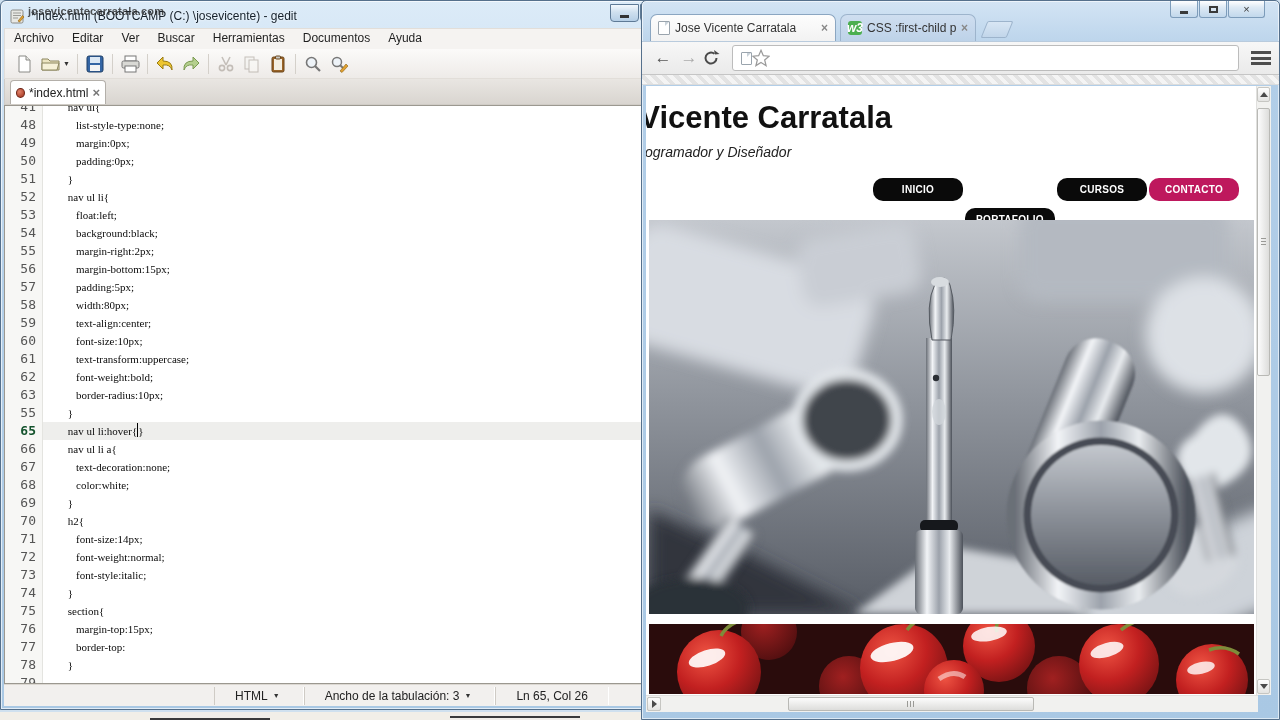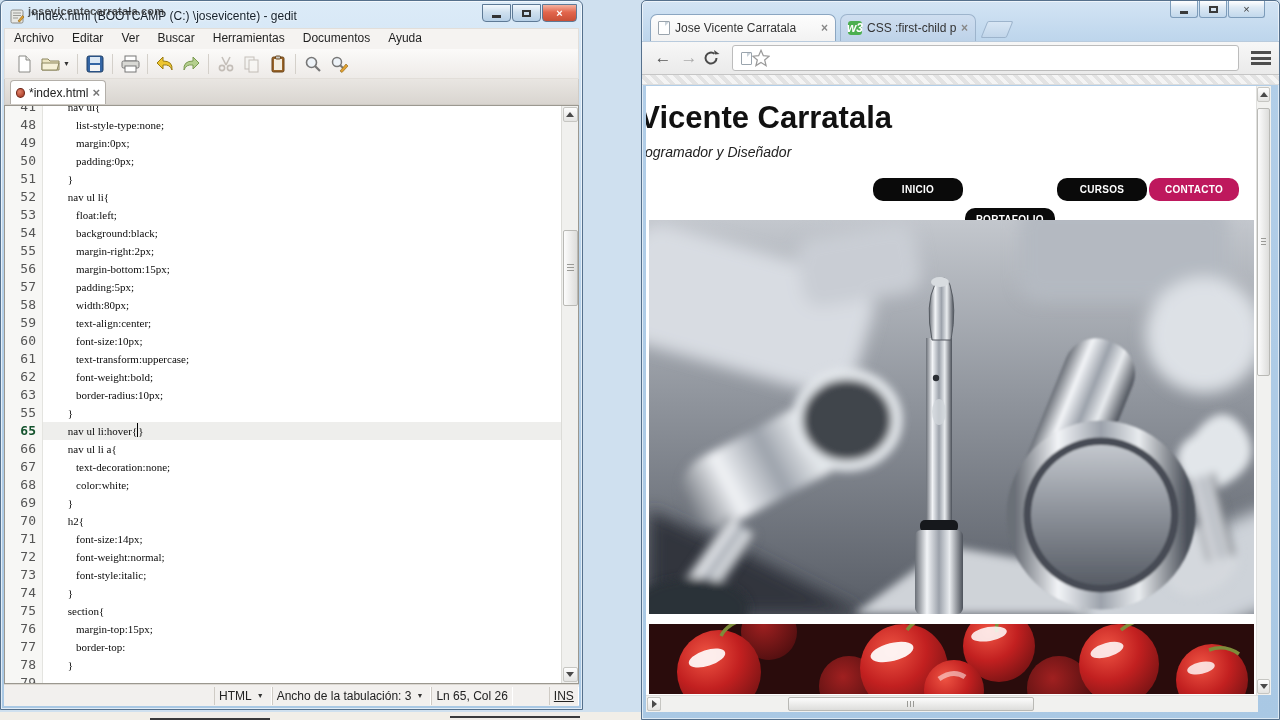--- a/index.html
+++ b/index.html
@@ -48,21 +48,21 @@
   .sbtn { position:absolute; left:1px; width:15px; height:15px; background:linear-gradient(#fdfdfd,#e4e4e2); border:1px solid #c6c6c2; border-radius:2px; display:flex; align-items:center; justify-content:center; }
   .tri-up { width:0; height:0; border-left:4px solid transparent; border-right:4px solid transparent; border-bottom:5px solid #4a4a4a; }
   .tri-dn { width:0; height:0; border-left:4px solid transparent; border-right:4px solid transparent; border-top:5px solid #4a4a4a; }
   .tri-lf { width:0; height:0; border-top:4px solid transparent; border-bottom:4px solid transparent; border-right:5px solid #4a4a4a; }
   .tri-rt { width:0; height:0; border-top:4px solid transparent; border-bottom:4px solid transparent; border-left:5px solid #4a4a4a; }
   .thumb { position:absolute; left:1px; width:15px; background:linear-gradient(90deg,#fcfcfc,#dddddb); border:1px solid #b9b9b5; border-radius:2px; }
   .grips { position:absolute; left:3px; right:3px; top:50%; height:8px; margin-top:-4px;
     background:repeating-linear-gradient(#9a9a96 0 1px, transparent 1px 3px); }
 
   .g-statusbar { height:22px; background:#f2f0ee; border-top:1px solid #dcd8d2; display:flex; align-items:center; font-size:12px; color:#222; position:relative; }
-  .seg { height:18px; display:flex; align-items:center; padding:0 4px; border-left:1px solid #cfcbc5; border-right:1px solid #fff; white-space:nowrap; }
+  .seg { height:18px; display:flex; align-items:center; padding:0 20px; border-left:1px solid #cfcbc5; border-right:1px solid #fff; white-space:nowrap; }
   .seg .ddcaret { margin-left:5px; }
   #seg-mode { margin-left:210px; }
   #seg-ins { margin-left:36px;text-decoration:underline; }
 
   
   #understrip { position:absolute; left:0; top:712px; width:641px; height:8px; background:#f1eee8; }
   #understrip i { position:absolute; top:6px; height:2px; background:#3a3a3a; display:block; }
 
   
   #chrome { position:absolute; left:641px; top:0; width:639px; height:720px;

